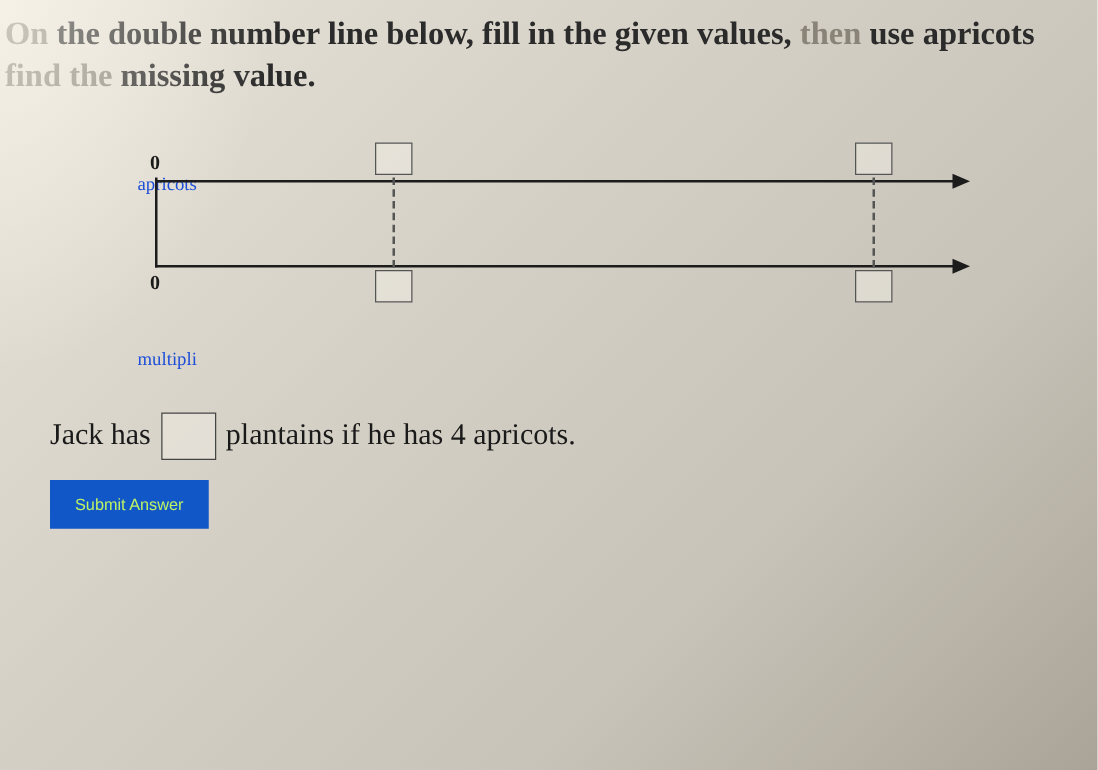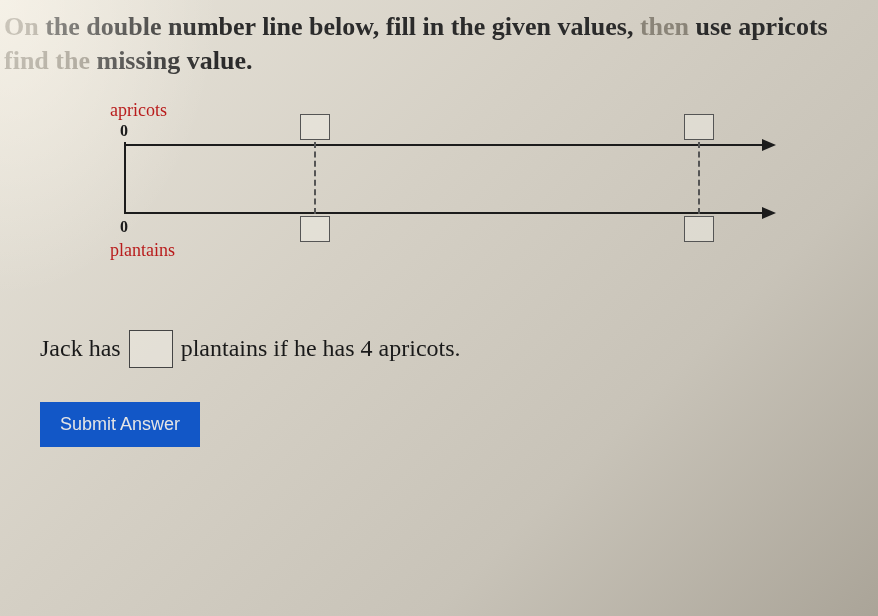--- a/index.html
+++ b/index.html
@@ -33,22 +33,23 @@
     }
     .question .faded { color: #8a8478; }
     .diagram {
       position: relative;
       margin: 22px 0 0 110px;
       width: 720px;
       height: 170px;
     }
     .top-label, .bot-label {
       position: absolute;
-      font-size: 18px;
-      color: #b91c1c;
+      font-size: 15px;
+      color: #1d4ed8;
+      margin-top: 40px;
     }
     .top-label { top: 0; left: 0; }
     .top-zero { position: absolute; top: 22px; left: 10px; font-weight: bold; font-size: 16px; }
     .bot-zero { position: absolute; top: 118px; left: 10px; font-weight: bold; font-size: 16px; }
     .bot-label { top: 140px; left: 0; }
     .line { position: absolute; height: 2px; background: #1c1c1c; left: 14px; }
     .line.top { top: 44px; width: 640px; }
     .line.bot { top: 112px; width: 640px; }
     .arrowhead {
       position: absolute;
@@ -97,26 +98,26 @@
       gap: 8px;
     }
     .sentence .inline-box {
       display: inline-block;
       width: 44px; height: 38px;
       border: 1.5px solid #444;
       background: rgba(245,243,236,0.4);
       vertical-align: middle;
     }
     .submit {
-      margin-top: 34px;
+      margin-top: 16px;
       display: inline-block;
       background: #1257c7;
-      color: #e5e5e5;
+      color: #bef264;
       font-family: Arial, sans-serif;
-      font-size: 18px;
+      font-size: 13px;
       padding: 12px 20px;
       border: none;
       cursor: pointer;
     }
   </style>
 </head>
 <body>
 
 <div class="question">
   <span class="faded">On </span><span>the double number line below, fill in the given values, </span><span class="faded">then </span><span>use apricots</span><br>
@@ -125,21 +126,21 @@
 
 <div class="diagram">
   <div class="top-label">apricots</div>
   <div class="top-zero">0</div>
   <div class="line top"></div>
   <div class="arrowhead top"></div>
 
   <div class="line bot"></div>
   <div class="arrowhead bot"></div>
   <div class="bot-zero">0</div>
-  <div class="bot-label">plantains</div>
+  <div class="bot-label">multipli</div>
 
   <div class="tick solid t0"></div>
   <div class="tick dashed t1"></div>
   <div class="tick dashed t2"></div>
 
   <div class="inputbox ib-top1"></div>
   <div class="inputbox ib-top2"></div>
   <div class="inputbox ib-bot1"></div>
   <div class="inputbox ib-bot2"></div>
 </div>

